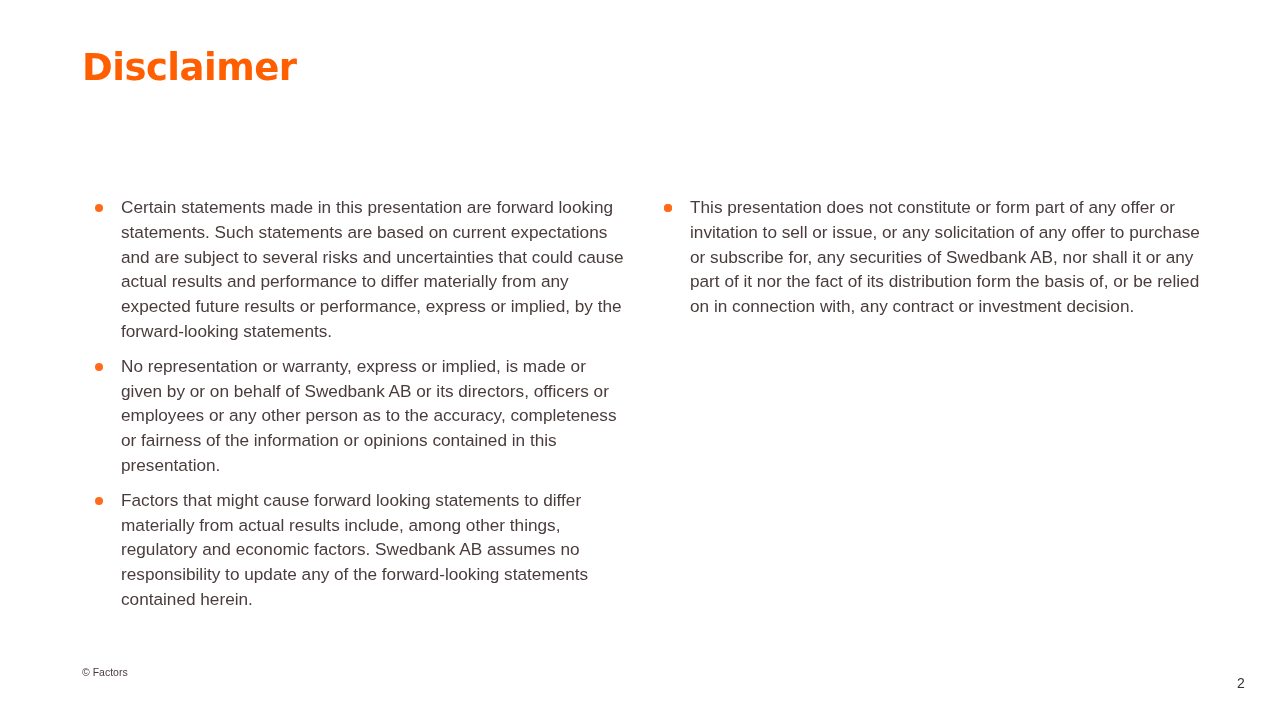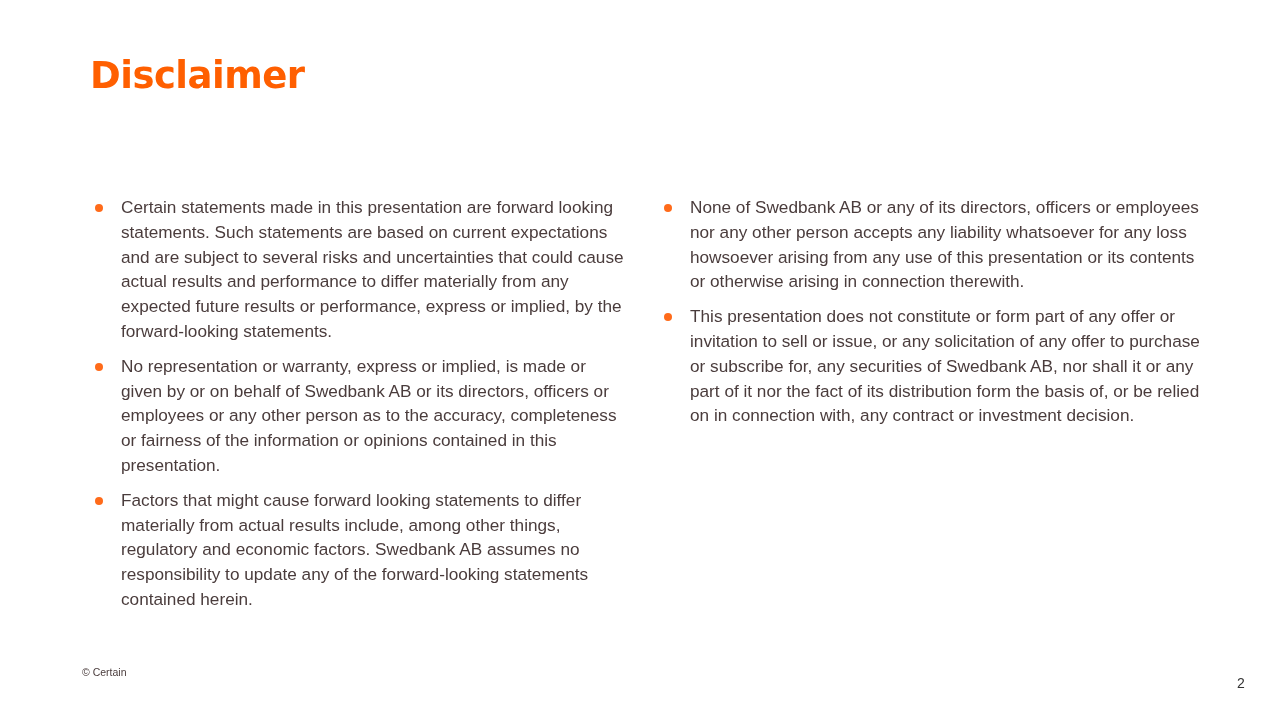--- a/index.html
+++ b/index.html
@@ -1,17 +1,17 @@
 <!DOCTYPE html>
 <html><head>
 <meta charset="utf-8">
 <style>
   html, body { margin:0; padding:0; }
   body { width:1280px; height:720px; background:#ffffff; position:relative; overflow:hidden; font-family:"Liberation Sans", sans-serif; }
-  .title { position:absolute; left:82px; top:46px; font-family:"DejaVu Sans", sans-serif; font-weight:bold; font-size:37px; color:#ff5f00; letter-spacing:-0.5px; margin:8px; }
+  .title { position:absolute; left:82px; top:46px; font-family:"DejaVu Sans", sans-serif; font-weight:bold; font-size:37px; color:#ff5f00; letter-spacing:-0.5px; margin:0; }
   .col { position:absolute; top:184px; }
   .col-left { left:82px; width:560px; }
   .col-right { left:651px; width:560px; }
   ul { list-style:none; margin:11px; padding:0; }
   li { position:relative; padding-left:28px; font-size:17.2px; line-height:24.8px; color:#4a3c3c; margin-bottom:10px; }
   li .bullet { position:absolute; left:2px; top:9px; width:8px; height:8px; border-radius:50%; background:#ff6b1a; }
   .footer { position:absolute; left:82px; top:666px; font-size:10.5px; color:#4a3c3c; }
   .page-num { position:absolute; left:1237px; top:675px; font-size:14px; color:#333; }
 </style>
 </head>
@@ -22,19 +22,19 @@
 <div class="col col-left">
   <ul>
     <li><span class="bullet"></span><span>Certain statements made in this presentation are forward looking statements. Such statements are based on current expectations and are subject to several risks and uncertainties that could cause actual results and performance to differ materially from any expected future results or performance, express or implied, by the forward-looking statements.</span></li>
     <li><span class="bullet"></span><span>No representation or warranty, express or implied, is made or given by or on behalf of Swedbank AB or its directors, officers or employees or any other person as to the accuracy, completeness or fairness of the information or opinions contained in this presentation.</span></li>
     <li><span class="bullet"></span><span>Factors that might cause forward looking statements to differ materially from actual results include, among other things, regulatory and economic factors. Swedbank AB assumes no responsibility to update any of the forward-looking statements contained herein.</span></li>
   </ul>
 </div>
 
 <div class="col col-right">
   <ul>
-    <li><span class="bullet"></span><span>None of Swedbank AB or any of its directors, officers or employees nor any other person accepts any liability whatsoever for any loss howsoever arising from any use of this presentation or its contents or otherwise arising in connection therewith.</span></li>
+    <li><span class="bullet"></span></li>
     <li><span class="bullet"></span><span>This presentation does not constitute or form part of any offer or invitation to sell or issue, or any solicitation of any offer to purchase or subscribe for, any securities of Swedbank AB, nor shall it or any part of it nor the fact of its distribution form the basis of, or be relied on in connection with, any contract or investment decision.</span></li>
   </ul>
 </div>
 
-<div class="footer">© Certain</div>
+<div class="footer">© Factors</div>
 <div class="page-num">2</div>
 
 </body></html>

